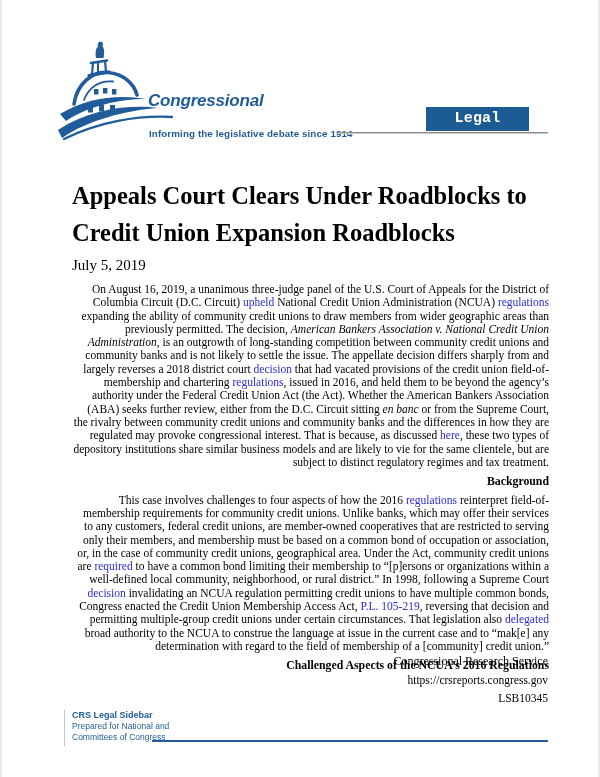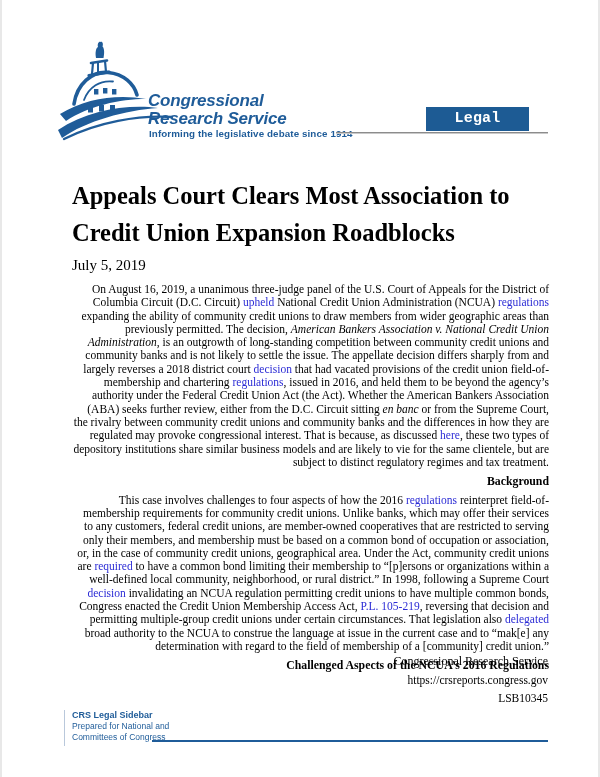--- a/index.html
+++ b/index.html
@@ -128,29 +128,28 @@
         <rect x="52" y="67" width="5" height="6.5"></rect>
       </g>
 
       <path d="M0,92 C30,72 70,66 100,70 C68,72 28,83 4,100 Z" fill="#1F5C99" stroke="none"></path>
       <path d="M6,101 C40,84 80,77 114,79" stroke-width="2.4"></path>
     </g>
   </svg>
 
   <div class="brand">
     <div>Congressional</div>
-    <div>Research Service</div>
   </div>
   <div class="tagline">Informing the legislative debate since 1914</div>
 
   <div class="badge">Legal Sidebar</div>
   <div class="header-rule"></div>
 
   <div class="title">
-    <div>Appeals Court Clears Most Association to</div>
+    <div>Appeals Court Clears Under Roadblocks to</div>
     <div>Credit Union Expansion Roadblocks</div>
   </div>
 
   <div class="date">July 5, 2019</div>
 
   <div class="body-copy">
     <p><span>On August 16, 2019, a unanimous three-judge panel of the U.S. Court of Appeals for the District of Columbia Circuit (D.C. Circuit) </span><a class="doc-link" href="#">upheld</a><span> National Credit Union Administration (NCUA) </span><a class="doc-link" href="#">regulations</a><span> expanding the ability of community credit unions to draw members from wider geographic areas than previously permitted. The decision, </span><em>American Bankers Association v. National Credit Union Administration</em><span>, is an outgrowth of long-standing competition between community credit unions and community banks and is not likely to settle the issue. The appellate decision differs sharply from and largely reverses a 2018 district court </span><a class="doc-link" href="#">decision</a><span> that had vacated provisions of the credit union field-of-membership and chartering </span><a class="doc-link" href="#">regulations</a><span>, issued in 2016, and held them to be beyond the agency’s authority under the Federal Credit Union Act (the Act). Whether the American Bankers Association (ABA) seeks further review, either from the D.C. Circuit sitting </span><em>en banc</em><span> or from the Supreme Court, the rivalry between community credit unions and community banks and the differences in how they are regulated may provoke congressional interest. That is because, as discussed </span><a class="doc-link" href="#">here</a><span>, these two types of depository institutions share similar business models and are likely to vie for the same clientele, but are subject to distinct regulatory regimes and tax treatment.</span></p>
     <h2>Background</h2>
     <p><span>This case involves challenges to four aspects of how the 2016 </span><a class="doc-link" href="#">regulations</a><span> reinterpret field-of-membership requirements for community credit unions. Unlike banks, which may offer their services to any customers, federal credit unions, are member-owned cooperatives that are restricted to serving only their members, and membership must be based on a common bond of occupation or association, or, in the case of community credit unions, geographical area. Under the Act, community credit unions are </span><a class="doc-link" href="#">required</a><span> to have a common bond limiting their membership to “[p]ersons or organizations within a well-defined local community, neighborhood, or rural district.” In 1998, following a Supreme Court </span><a class="doc-link" href="#">decision</a><span> invalidating an NCUA regulation permitting credit unions to have multiple common bonds, Congress enacted the Credit Union Membership Access Act, </span><a class="doc-link" href="#">P.L. 105-219</a><span>, reversing that decision and permitting multiple-group credit unions under certain circumstances. That legislation also </span><a class="doc-link" href="#">delegated</a><span> broad authority to the NCUA to construe the language at issue in the current case and to “mak[e] any determination with regard to the field of membership of a [community] credit union.”</span></p>
     <h2>Challenged Aspects of the NCUA’s 2016 Regulations</h2>

